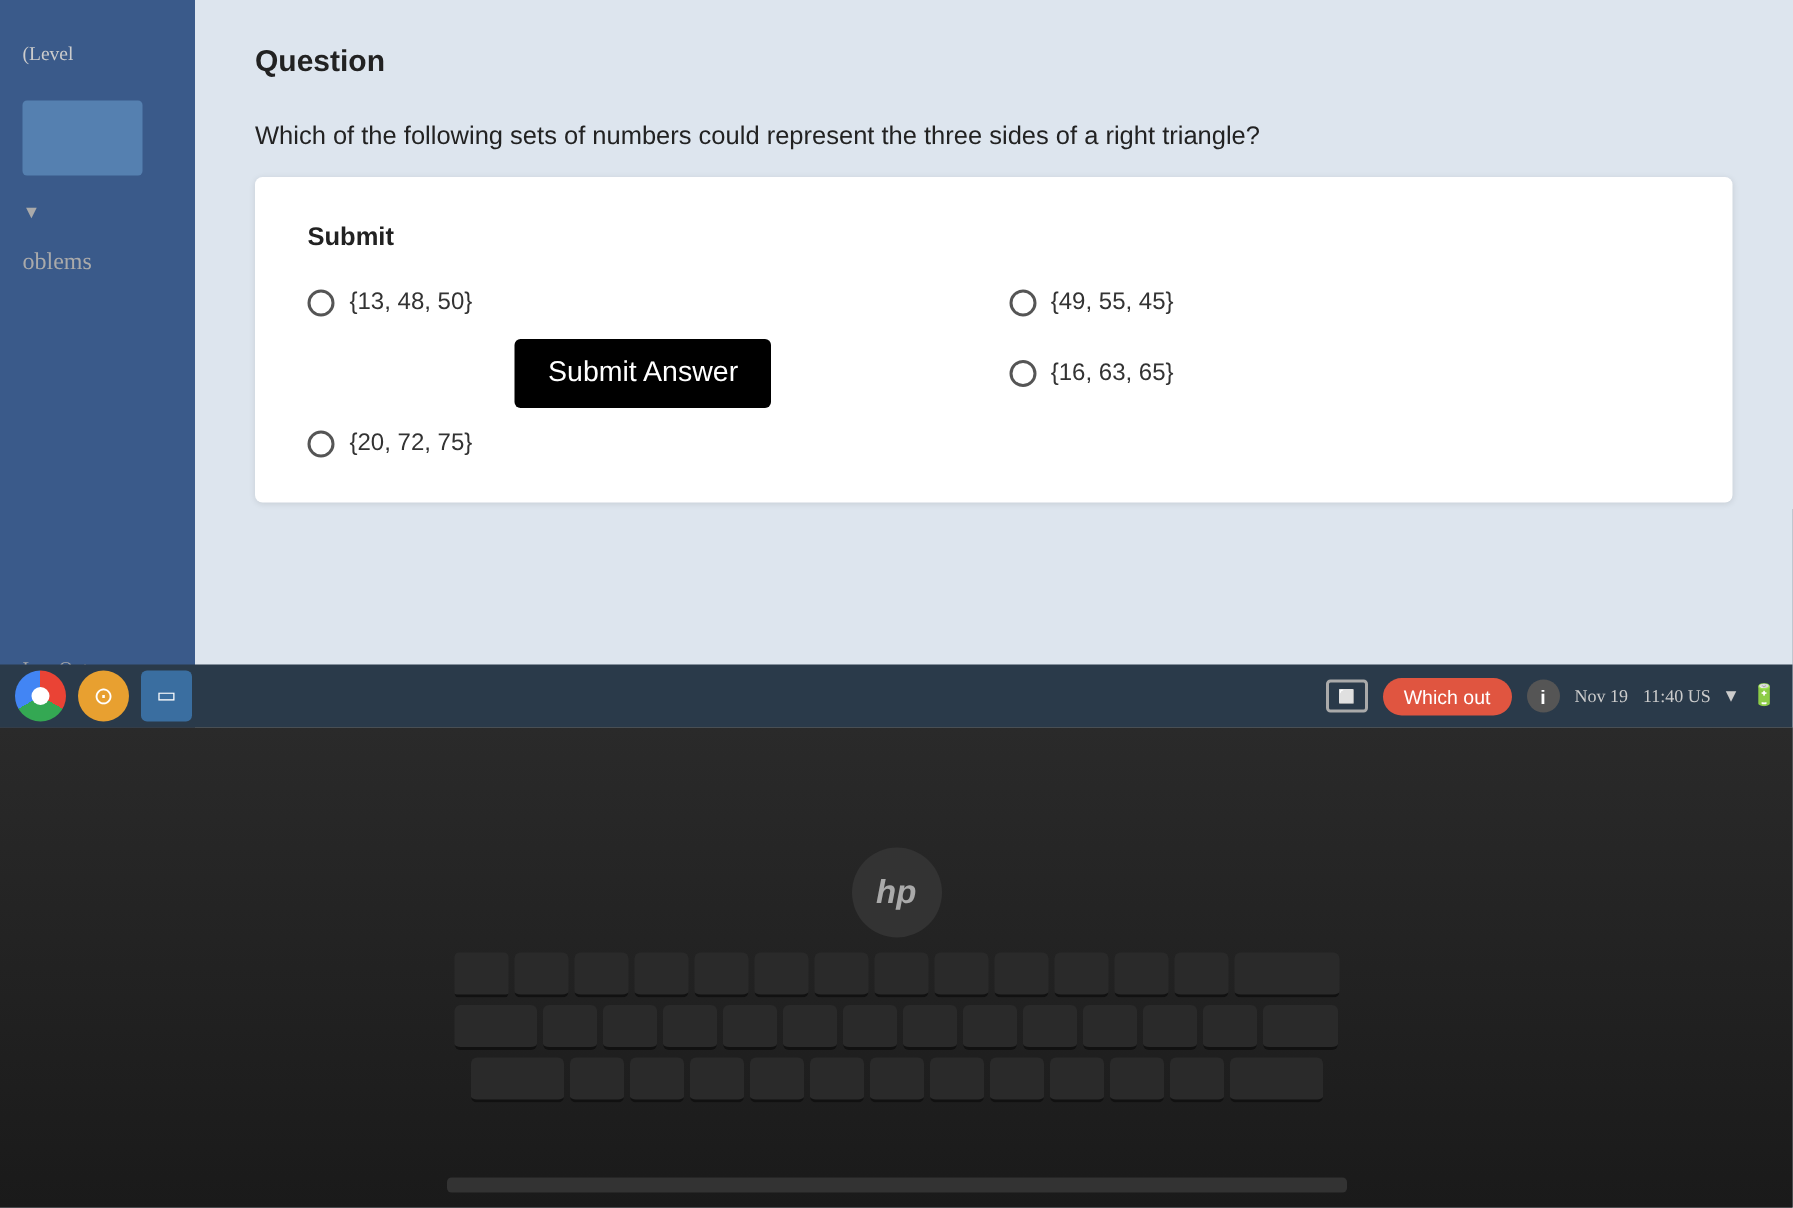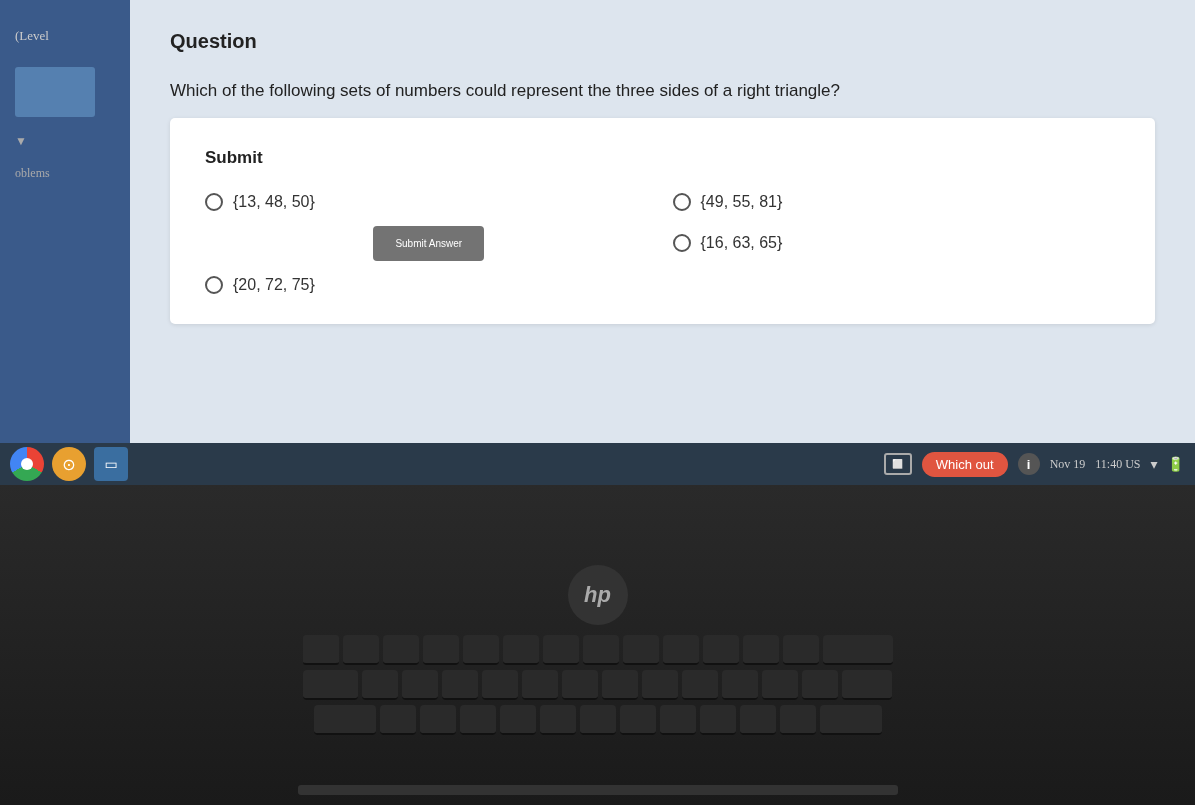--- a/index.html
+++ b/index.html
@@ -182,25 +182,25 @@
     .radio-circle {
       width: 18px;
       height: 18px;
       border: 2px solid #555;
       border-radius: 50%;
       flex-shrink: 0;
       background: white;
     }
 
     .submit-btn {
-      background: #737373;
+      background: #000000;
       color: white;
       border: none;
       padding: 12px 22px;
-      font-size: 10px;
+      font-size: 19px;
       border-radius: 4px;
       cursor: pointer;
       font-family: Arial, sans-serif;
       white-space: nowrap;
       align-self: center;
       justify-self: center;
     }
 
     
     .taskbar {
@@ -299,21 +299,21 @@
       font-family: Liberation Serif, serif;
     }
 
     .taskbar-wifi {
       color: #ccc;
       font-size: 14px;
     }
 
     .problems-label {
       color: #aaa;
-      font-size: 12px;
+      font-size: 16px;
       padding: 5px 15px;
     }
 
     .chevron-down {
       color: #aaa;
       font-size: 12px;
       padding: 2px 15px;
       cursor: pointer;
     }
   </style>
@@ -348,21 +348,21 @@
       <div class="answer-title">Submit</div>
       <div class="answer-options">
 
         <div class="answer-option">
           <div class="radio-circle"></div>
           <span>{13, 48, 50}</span>
         </div>
 
         <div class="answer-option">
           <div class="radio-circle"></div>
-          <span>{49, 55, 81}</span>
+          <span>{49, 55, 45}</span>
         </div>
 
         <button class="submit-btn">Submit Answer</button>
 
         <div class="answer-option">
           <div class="radio-circle"></div>
           <span>{16, 63, 65}</span>
         </div>
 
         <div class="answer-option">

